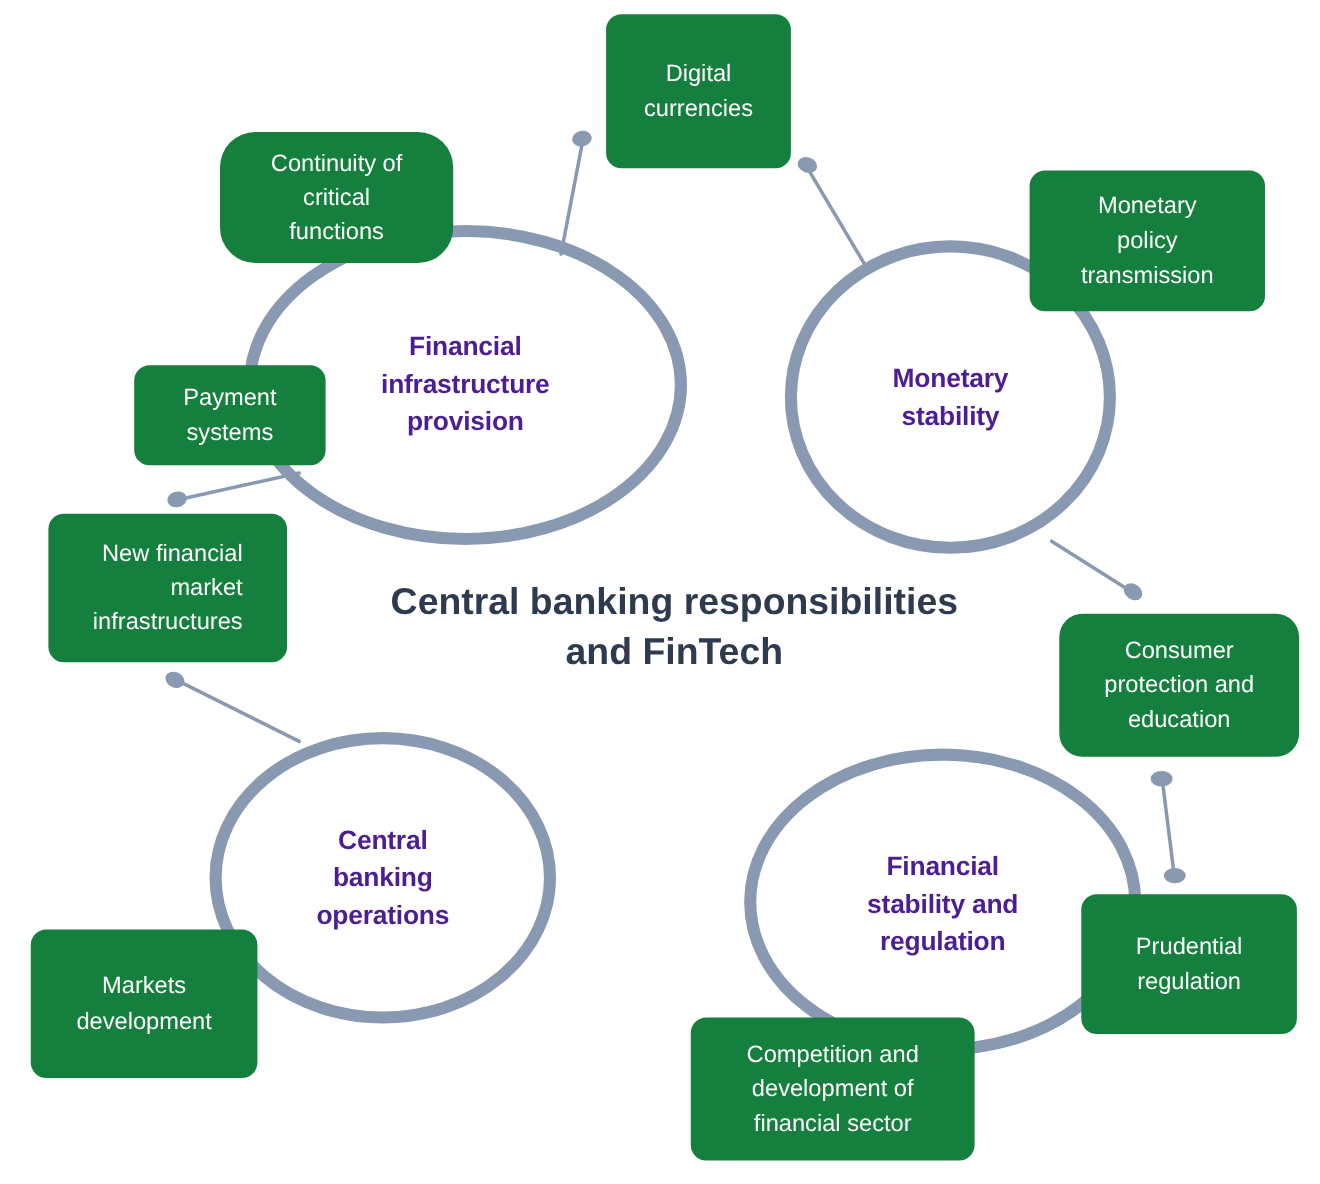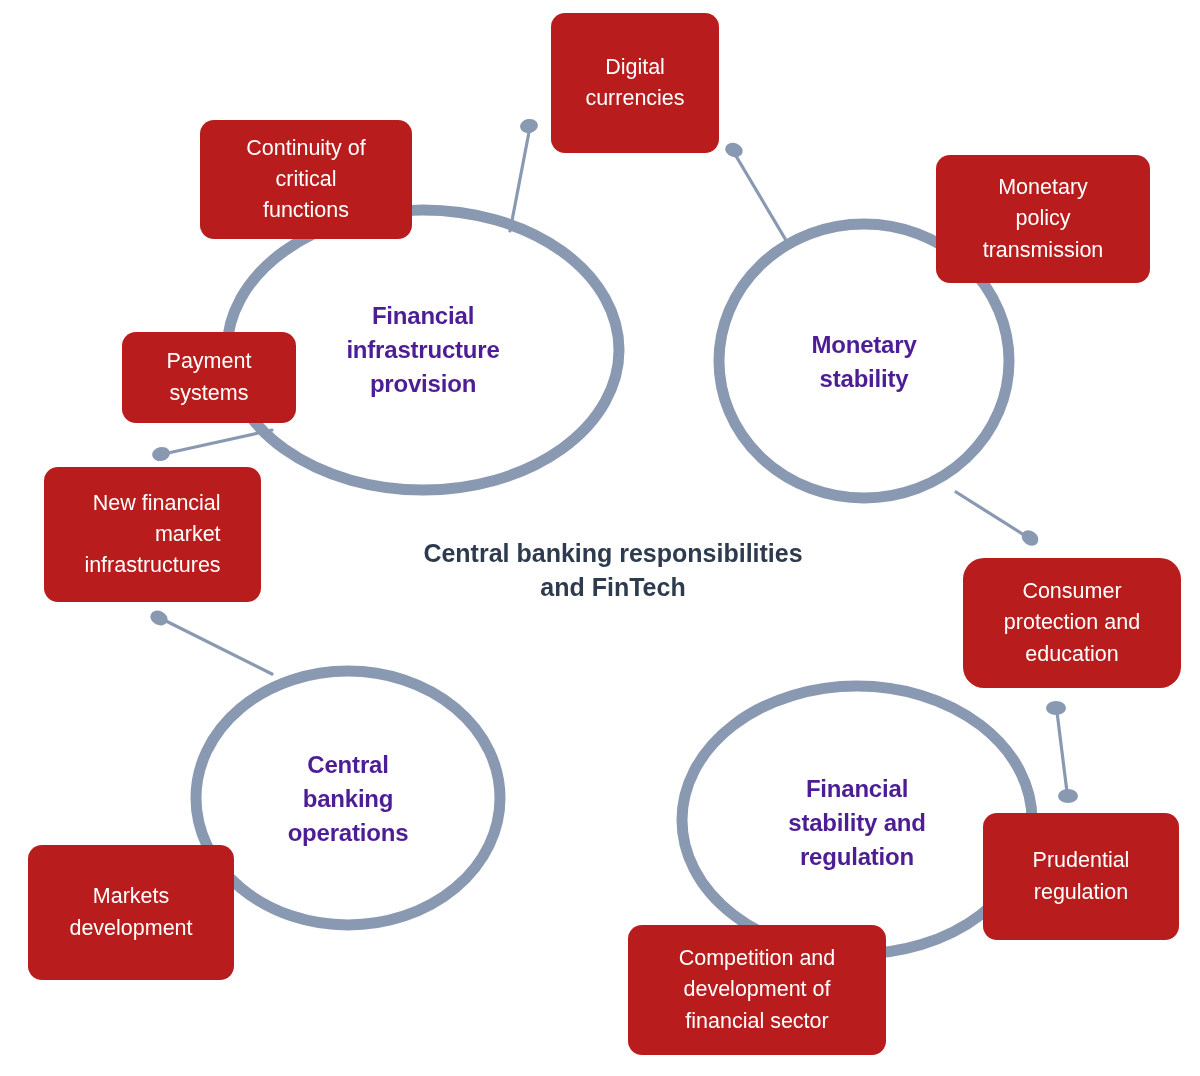--- a/index.html
+++ b/index.html
@@ -48,29 +48,29 @@
     line-height: 1.42;
     text-align: center;
     white-space: pre-line;
     transform: translate(-50%, -50%);
     letter-spacing: -0.2px;
   }
   .center-title {
     position: absolute;
     color: #2E3A4E;
     font-weight: bold;
-    font-size: 25px;
+    font-size: 34px;
     line-height: 1.36;
     text-align: center;
     white-space: pre-line;
     transform: translate(-50%, -50%);
   }
   .tag-box {
     position: absolute;
-    background: #b91c1c;
+    background: #15803d;
     color: #ffffff;
     border-radius: 14px;
     font-size: 21.5px;
     line-height: 1.45;
     text-align: center;
     white-space: pre-line;
     display: flex;
     align-items: center;
     justify-content: center;
     box-sizing: border-box;
@@ -130,21 +130,21 @@
   <div class="circle-label" style="left:857px; top:823px;">Financial
 stability and
 regulation</div>
 
   <div class="center-title" style="left:613px; top:570px;">Central banking responsibilities
 and FinTech</div>
 
   <div class="tag-box" style="left:551px; top:13px; width:168px; height:140px;">Digital
 currencies</div>
 
-  <div class="tag-box" style="left:200px; top:120px; width:212px; height:119px;">Continuity of
+  <div class="tag-box" style="left:200px; top:120px; width:212px; height:119px;border-radius:32px;">Continuity of
 critical
 functions</div>
 
   <div class="tag-box" style="left:936px; top:155px; width:214px; height:128px;">Monetary
 policy
 transmission</div>
 
   <div class="tag-box" style="left:122px; top:287px; width:174px; height:91px;margin-top:45px;">Payment
 systems</div>
 

